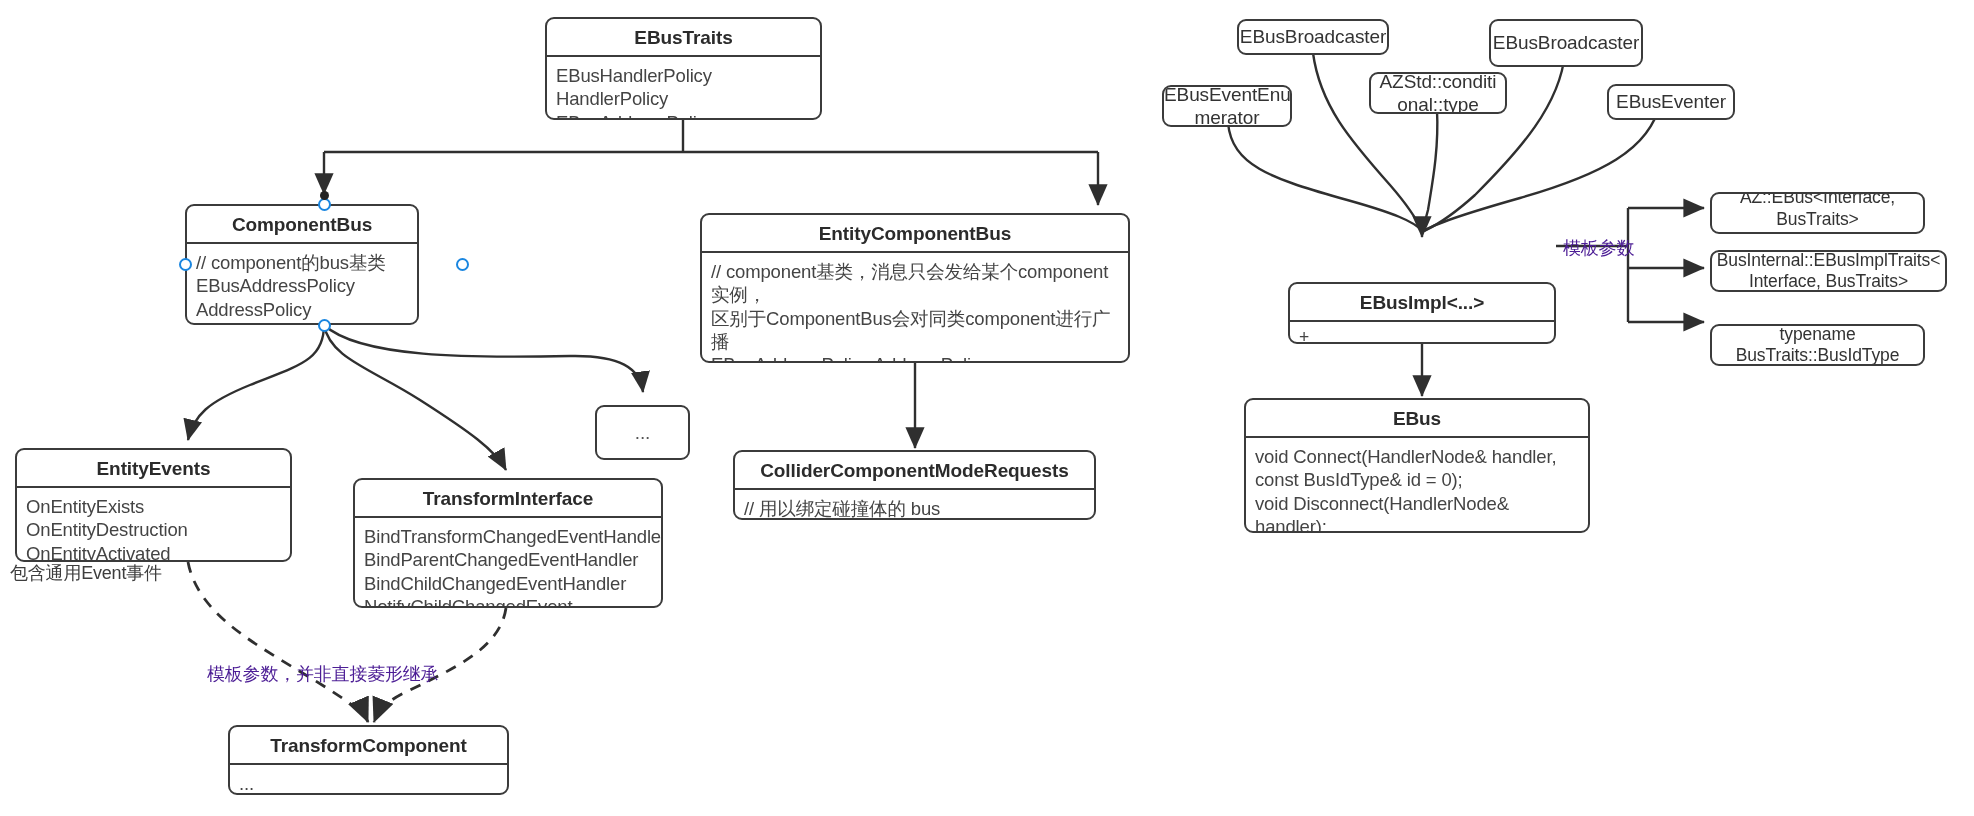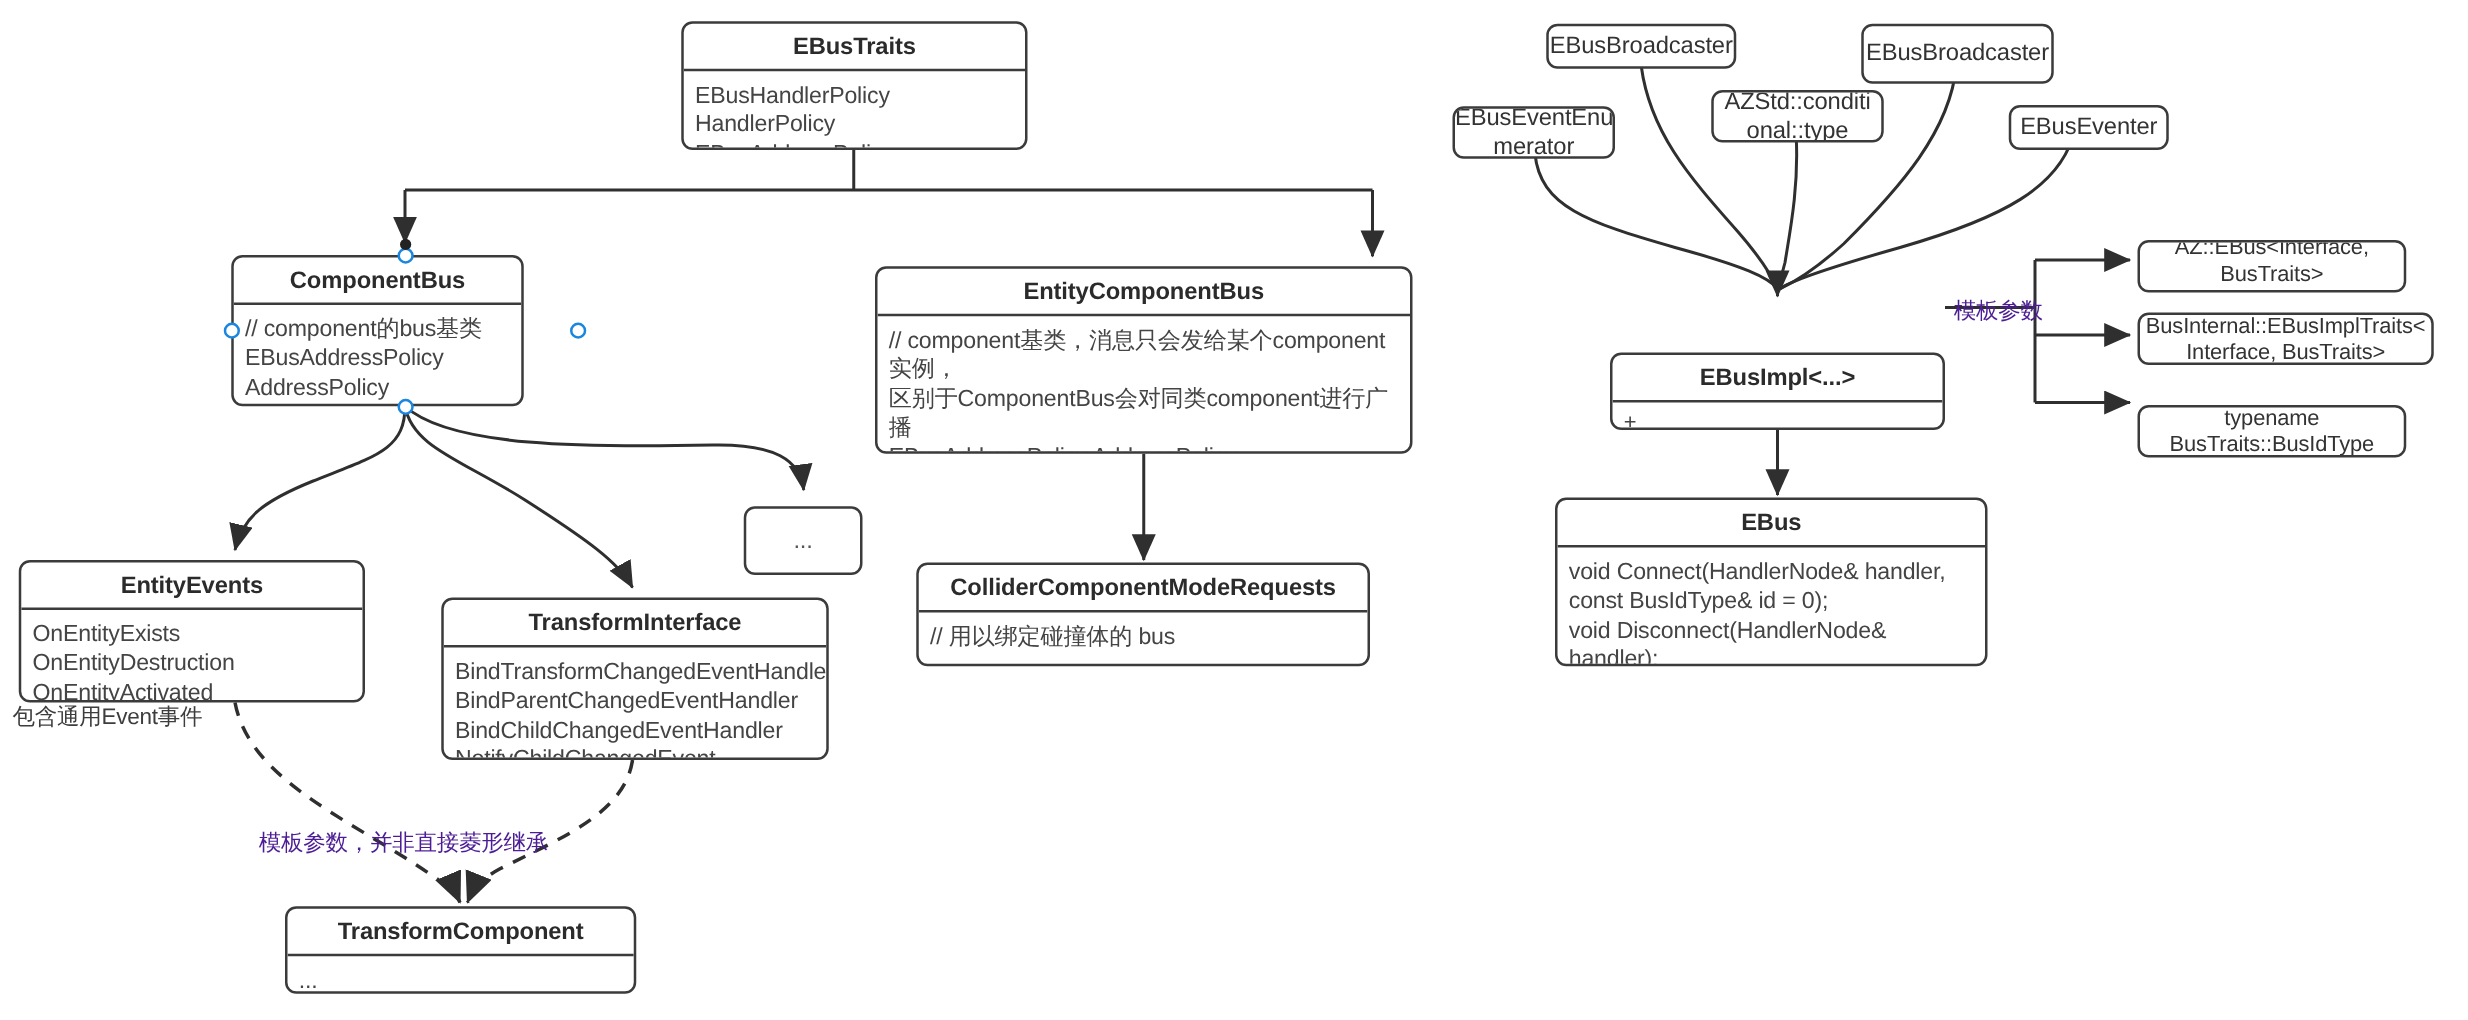--- a/index.html
+++ b/index.html
@@ -227,21 +227,21 @@
 BindChildChangedEventHandler
 NotifyChildChangedEvent
 
 ...</div>
   </div>
 
   <div class="node dots" style="left:595px; top:405px; width:95px; height:55px;">
     <div class="node-title">...</div>
   </div>
 
-  <div class="node compartment" style="left:733px; top:450px; width:363px; height:83px;">
+  <div class="node compartment" style="left:733px; top:450px; width:363px; height:70px;">
     <div class="node-title">ColliderComponentModeRequests</div>
     <div class="node-body">// 用以绑定碰撞体的 bus</div>
   </div>
 
   <div class="node compartment" style="left:228px; top:725px; width:281px; height:70px;">
     <div class="node-title">TransformComponent</div>
     <div class="node-body">...</div>
   </div>
 
   <div class="edge-label" style="left:207px; top:662px;">模板参数，并非直接菱形继承</div>

